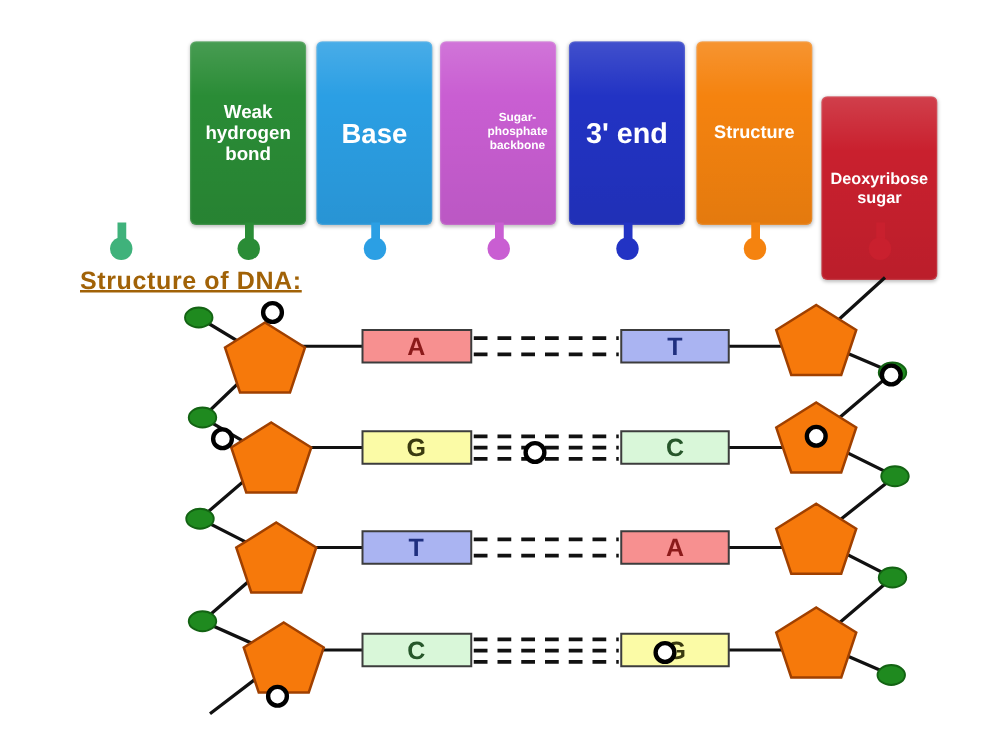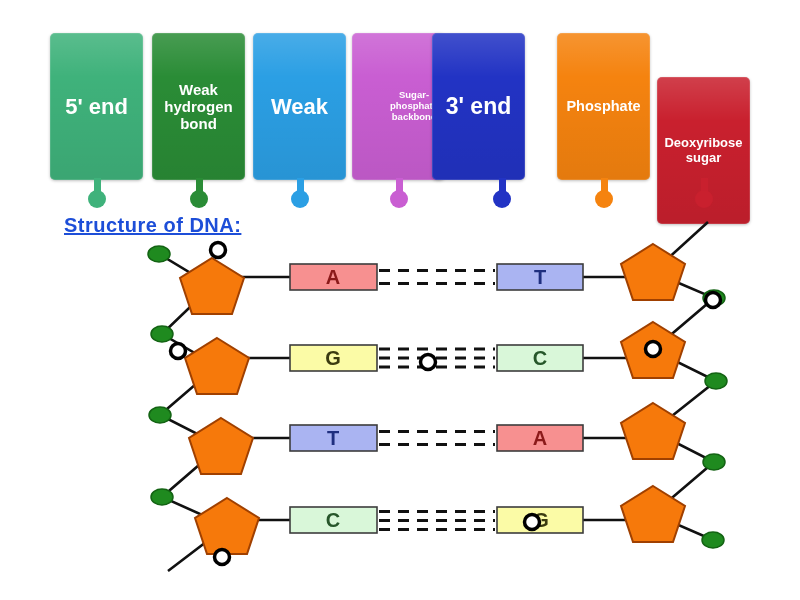--- a/index.html
+++ b/index.html
@@ -11,79 +11,76 @@
   .card { position: absolute; top: 33px; width: 93px; height: 147px;
     border-radius: 5px; display: flex; align-items: center; justify-content: center;
     text-align: center; color: #ffffff; font-weight: 700; padding: 0 5px;
     background-image: linear-gradient(180deg, rgba(255,255,255,.14), rgba(255,255,255,0) 30%, rgba(0,0,0,.07));
     box-shadow: 0 1px 3px rgba(0,0,0,.25), inset 0 0 0 1px rgba(255,255,255,.12);
     cursor: grab; line-height: 1.15; }
   .card-1 { left: 50px;  font-size: 22px; }
   .card-2 { left: 152px; font-size: 15px; }
   .card-3 { left: 253px; font-size: 22px; }
   .card-4 { left: 352px; font-size: 9.5px; padding-left: 36px; }
-  .card-5 { left: 432px; font-size: 23px; }
+  .card-5 { left: 455px; font-size: 23px; }
   .card-6 { left: 557px; font-size: 14.5px; }
   .card-7 { left: 657px; font-size: 13px; }
   .pin-stem { position: absolute; top: 178px; width: 7px; height: 16px; }
   .pin-dot  { position: absolute; top: 190px; width: 18px; height: 18px; border-radius: 50%; }
 
   
   #title { position: absolute; left: 64px; top: 214px; font-size: 20px; font-weight: 600;
-    color: #1d4ed8; text-decoration: underline; letter-spacing: .5px; }
+    color: #a16207; text-decoration: underline; letter-spacing: .5px; }
 
   
   #dna-svg { position: absolute; left: 0; top: 0; width: 800px; height: 600px; }
   .bb  { fill: none; stroke: #111111; stroke-width: 2.6px; }
   .conn{ stroke: #111111; stroke-width: 2.4px; }
   .pent{ stroke: #a04000; stroke-width: 2px; }
   .phos{ stroke: #136313; stroke-width: 1.5px; }
   .brect{ stroke: #3c3c3c; stroke-width: 1.6px; }
   .bond { stroke: #111111; stroke-width: 3px; stroke-dasharray: 11 8; }
   .bletter { font-family: "Liberation Sans", sans-serif; font-size: 20px; font-weight: 600;
     text-anchor: middle; }
   .spot { fill: #ffffff; stroke: #000000; stroke-width: 3.5px; cursor: pointer; }
 </style>
 </head>
 <body>
 
 <div id="stage">
 
-  <div class="card card-1" style="background-color: rgb(63, 178, 123);">
-    <span>5' end</span>
-  </div>
   <div class="pin-stem" style="left: 93.5px; background-color: rgb(63, 178, 123);"></div>
   <div class="pin-dot" style="left: 88px; background-color: rgb(63, 178, 123);"></div>
 
   <div class="card card-2" style="background-color: rgb(42, 140, 54);">
     <span>Weak hydrogen bond</span>
   </div>
   <div class="pin-stem" style="left: 195.5px; background-color: rgb(42, 140, 54);"></div>
   <div class="pin-dot" style="left: 190px; background-color: rgb(42, 140, 54);"></div>
 
   <div class="card card-3" style="background-color: rgb(43, 159, 228);">
-    <span>Weak</span>
+    <span>Base</span>
   </div>
   <div class="pin-stem" style="left: 296.5px; background-color: rgb(43, 159, 228);"></div>
   <div class="pin-dot" style="left: 291px; background-color: rgb(43, 159, 228);"></div>
 
   <div class="card card-4" style="background-color: rgb(201, 94, 210);">
     <span>Sugar-phosphate backbone</span>
   </div>
   <div class="pin-stem" style="left: 395.5px; background-color: rgb(201, 94, 210);"></div>
   <div class="pin-dot" style="left: 390px; background-color: rgb(201, 94, 210);"></div>
 
   <div class="card card-5" style="background-color: rgb(34, 51, 196);">
     <span>3' end</span>
   </div>
   <div class="pin-stem" style="left: 498.5px; background-color: rgb(34, 51, 196);"></div>
   <div class="pin-dot" style="left: 493px; background-color: rgb(34, 51, 196);"></div>
 
   <div class="card card-6" style="background-color: rgb(245, 131, 15);">
-    <span>Phosphate</span>
+    <span>Structure</span>
   </div>
   <div class="pin-stem" style="left: 600.5px; background-color: rgb(245, 131, 15);"></div>
   <div class="pin-dot" style="left: 595px; background-color: rgb(245, 131, 15);"></div>
 
   <div class="card card-7" style="background-color: rgb(201, 32, 46); margin-top: 44px;">
     <span>Deoxyribose sugar</span>
   </div>
   <div class="pin-stem" style="left: 700.5px; background-color: rgb(201, 32, 46);"></div>
   <div class="pin-dot" style="left: 695px; background-color: rgb(201, 32, 46);"></div>
 

